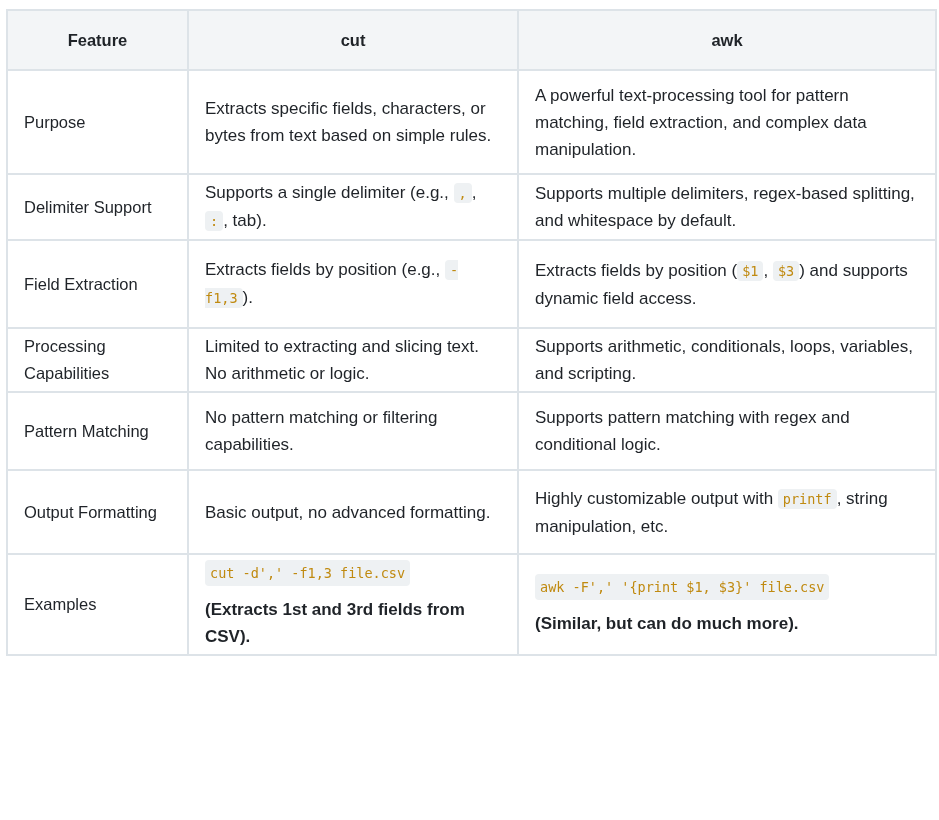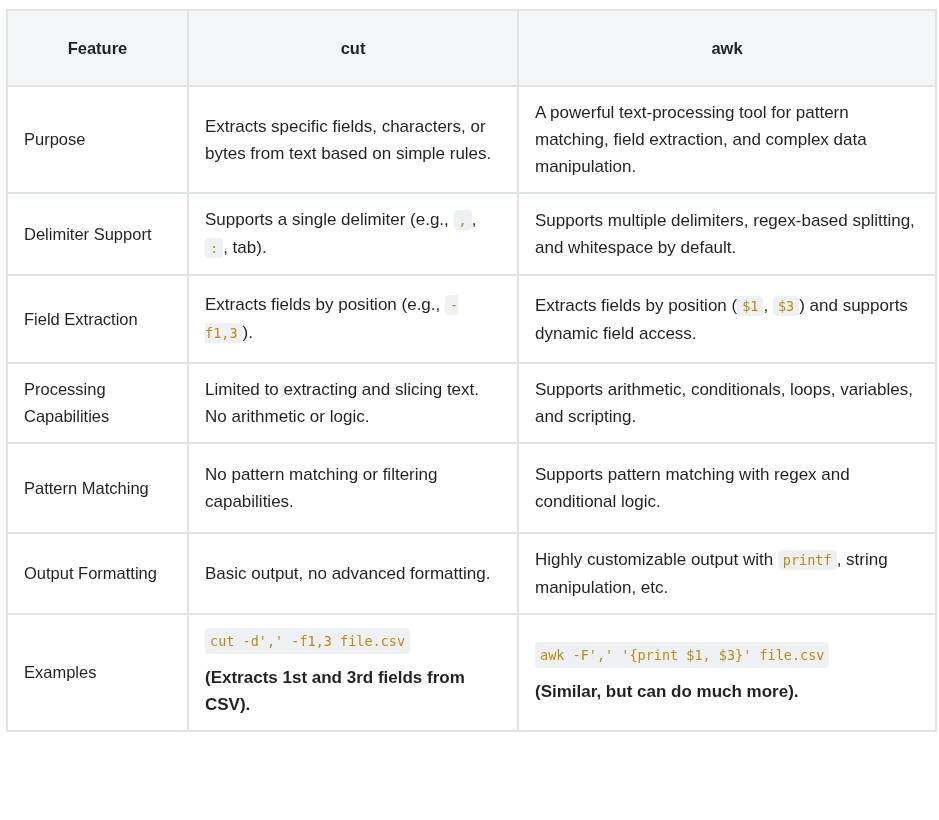--- a/index.html
+++ b/index.html
@@ -1,18 +1,18 @@
 <!DOCTYPE html>
 <html><head>
 <meta charset="utf-8">
 <style>
   html, body { margin:0; padding:0; background:#ffffff; }
   body { width:939px; height:820px; overflow:hidden; font-family:"Liberation Sans", sans-serif; color:#1f2328; }
   table { position:absolute; left:6px; top:9px; border-collapse:collapse; width:931px; table-layout:fixed; font-size:17px; line-height:27px; }
-  th, td { border:2px solid #dde3e8; padding:12px 16px; vertical-align:middle; text-align:left; }
+  th, td { border:2px solid #dde3e8; padding:4px 16px; vertical-align:middle; text-align:left; }
   thead th { background:#f3f5f7; height:50px; font-weight:bold; text-align:center; font-size:16.5px; color:#1f2328; }
   td.feat { font-weight:normal; font-size:16.5px; }
   code { font-family:"DejaVu Sans Mono", monospace; font-size:13.5px; color:#c08a10; background:#eef1f3; padding:2px 5px; border-radius:4px; }
   .cmd { display:inline-block; line-height:22px; margin-bottom:10px; }
   .gap { display:block;font-weight:bold; }
   col.c1 { width:181px; } col.c2 { width:330px; }
 </style>
 </head>
 <body>
 
@@ -43,26 +43,26 @@
     <tr style="height:88px">
       <td class="feat">Field Extraction</td>
       <td><span>Extracts fields by position (e.g., </span><code>-f1,3</code><span>).</span></td>
       <td><span>Extracts fields by position (</span><code>$1</code><span>, </span><code>$3</code><span>) and supports dynamic field access.</span></td>
     </tr>
     <tr style="height:56px">
       <td class="feat">Processing Capabilities</td>
       <td>Limited to extracting and slicing text. No arithmetic or logic.</td>
       <td>Supports arithmetic, conditionals, loops, variables, and scripting.</td>
     </tr>
-    <tr style="height:90px">
+    <tr style="height:78px">
       <td class="feat">Pattern Matching</td>
       <td>No pattern matching or filtering capabilities.</td>
       <td>Supports pattern matching with regex and conditional logic.</td>
     </tr>
-    <tr style="height:73px">
+    <tr style="height:84px">
       <td class="feat">Output Formatting</td>
       <td>Basic output, no advanced formatting.</td>
       <td><span>Highly customizable output with </span><code>printf</code><span>, string manipulation, etc.</span></td>
     </tr>
     <tr style="height:72px">
       <td class="feat">Examples</td>
       <td><code class="cmd">cut -d',' -f1,3 file.csv</code><span class="gap">(Extracts 1st and 3rd fields from CSV).</span></td>
       <td><code class="cmd">awk -F',' '{print $1, $3}' file.csv</code><span class="gap">(Similar, but can do much more).</span></td>
     </tr>
   </tbody>

